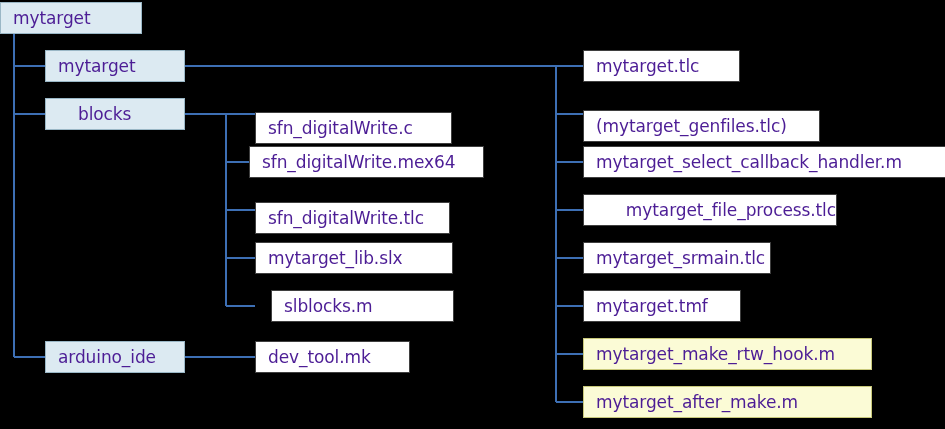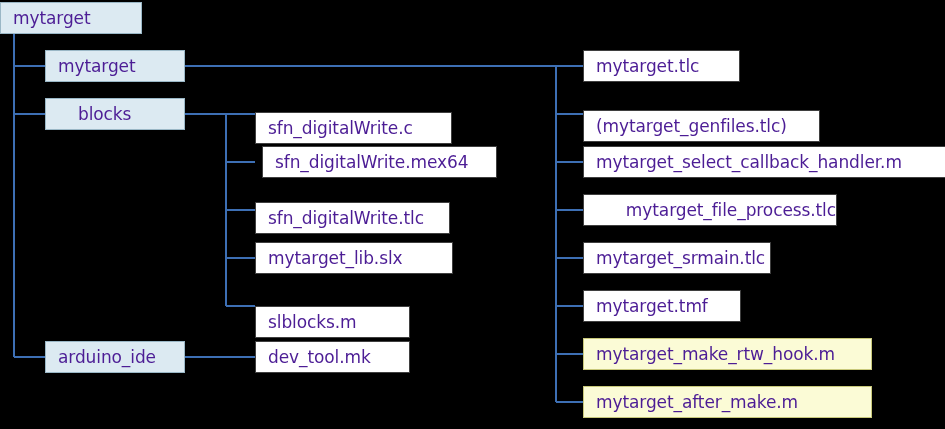--- a/index.html
+++ b/index.html
@@ -102,33 +102,33 @@
   </div>
 
   <div class="node folder" style="left:45px; top:341px; width:140px;">
     <span>arduino_ide</span>
   </div>
 
   <div class="node file" style="left:255px; top:112px; width:197px;">
     <span>sfn_digitalWrite.c</span>
   </div>
 
-  <div class="node file" style="left:262px; top:146px; width:235px;">
+  <div class="node file" style="left:249px; top:146px; width:235px;">
     <span>sfn_digitalWrite.mex64</span>
   </div>
 
   <div class="node file" style="left:255px; top:194px; width:195px;margin-top:8px;">
     <span>sfn_digitalWrite.tlc</span>
   </div>
 
   <div class="node file" style="left:255px; top:242px; width:198px;">
     <span>mytarget_lib.slx</span>
   </div>
 
-  <div class="node file" style="left:255px; top:290px; width:155px;margin-top:16px;">
+  <div class="node file" style="left:271px; top:290px; width:183px;">
     <span>slblocks.m</span>
   </div>
 
   <div class="node file" style="left:255px; top:341px; width:155px;">
     <span>dev_tool.mk</span>
   </div>
 
   <div class="node file" style="left:583px; top:50px; width:157px;">
     <span>mytarget.tlc</span>
   </div>

